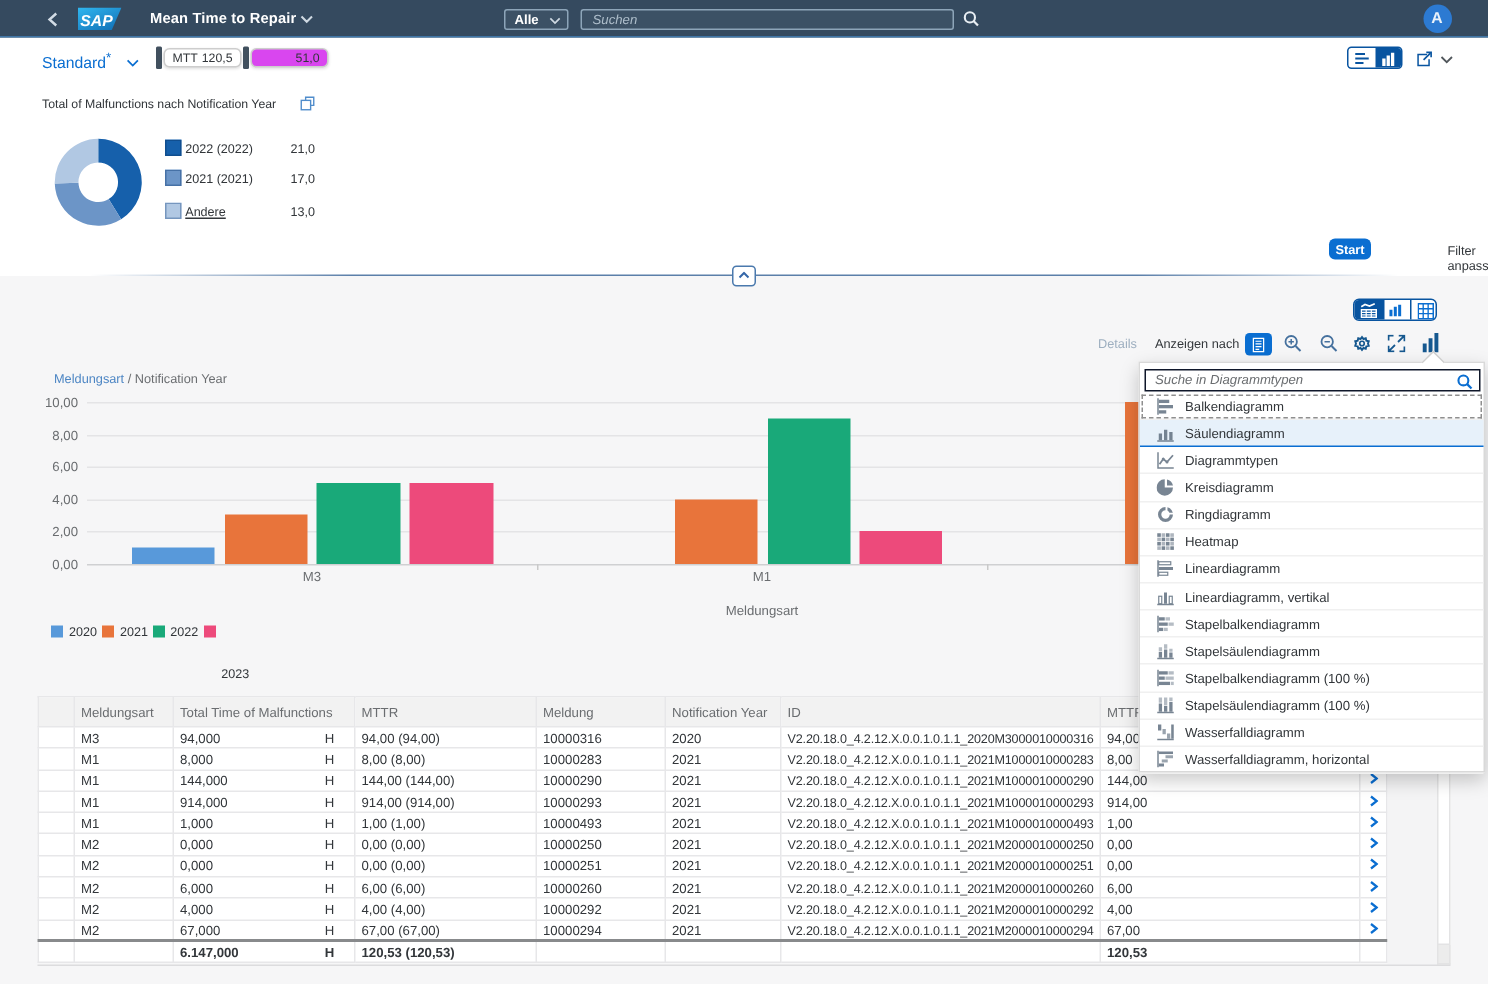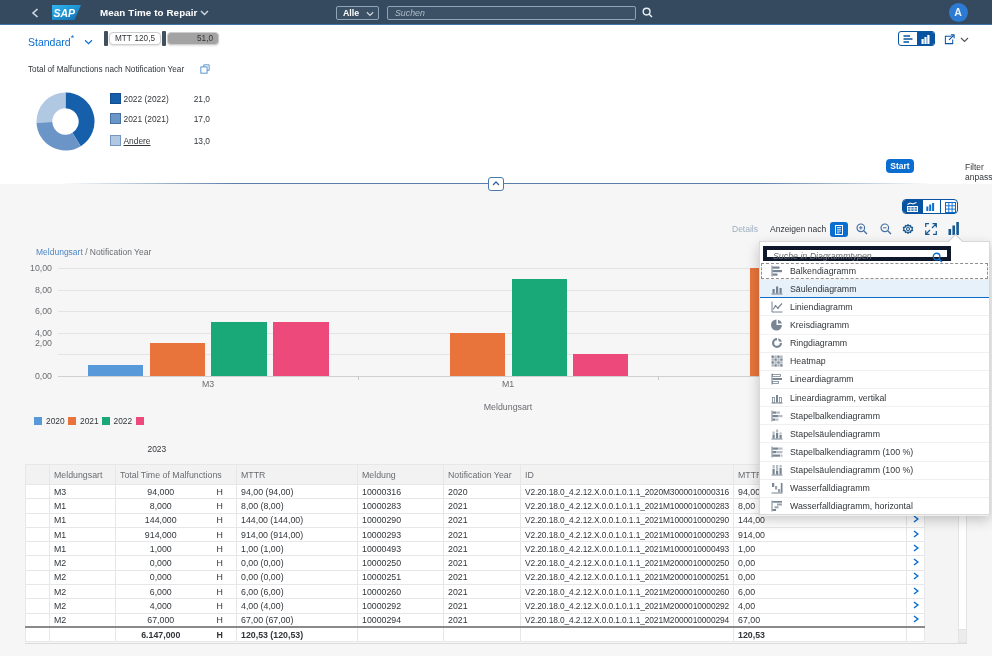--- a/index.html
+++ b/index.html
@@ -19,21 +19,21 @@
 .ylab { position:absolute; width:40px; text-align:right; font-size:8.8px; color:#6a6d70; }
 .xlab { position:absolute; font-size:8.8px; color:#6a6d70; }
 
 #tbl { position:absolute; left:25px; top:280px; width:900px; border-collapse:collapse; table-layout:fixed; background:#fff; }
 #tbl td, #tbl th { border:1px solid #e7e7e9; font-weight:normal; overflow:hidden; white-space:nowrap; padding:0 4px; font-size:8.8px; color:#32363a; }
 #tbl th { background:#f2f2f2; color:#6a6d70; height:20px; text-align:left; }
 #tbl td { height:14.3px; }
 .nbr { border-right:none !important; }
 .idc { font-size:8.4px !important; letter-spacing:-0.1px; }
 .nbl { border-left:none !important; text-align:right; padding-right:6px !important; }
-.num { text-align:center; }
+.num { text-align:left; }
 .ctr { text-align:center; }
 
 #popup { position:absolute; left:759px; top:241px; width:231px; height:274px; background:#fff; border:1px solid #d9d9d9; box-shadow:0 5px 12px rgba(0,0,0,0.22); z-index:50; }
 .pitem { position:relative; height:18.15px; border-bottom:1px solid #f0f0f0; font-size:8.8px; color:#32363a; display:flex; align-items:center; }
 .pitem .ic { width:12px; height:12px; margin-left:11px; margin-right:7px; flex:none; opacity:0.82; }
 </style>
 </head>
 <body>
 <div id="stage">
 <div id="lower">
@@ -94,21 +94,21 @@
   <div class="gridline" style="top:84px;"></div>
   <div class="gridline" style="top:105.5px;"></div>
   <div class="gridline" style="top:127px;"></div>
   <div class="gridline" style="top:148.5px;"></div>
   <div class="gridline" style="top:170px;"></div>
   <div class="gridline" style="top:191.5px;background:#cfd0d2;"></div>
   <div class="ylab" style="left:12px;top:79px;">10,00</div>
   <div class="ylab" style="left:12px;top:100.5px;">8,00</div>
   <div class="ylab" style="left:12px;top:122px;">6,00</div>
   <div class="ylab" style="left:12px;top:143.5px;">4,00</div>
-  <div class="ylab" style="left:12px;top:154px;">2,00</div>
+  <div class="ylab" style="left:12px;top:165px;">2,00</div>
   <div class="ylab" style="left:12px;top:186.5px;">0,00</div>
 
   <div class="bar" style="left:88px;top:180.75px;width:55px;height:10.75px;background:#5899da;"></div>
   <div class="bar" style="left:150px;top:159.25px;width:55px;height:32.25px;background:#e8743b;"></div>
   <div class="bar" style="left:211px;top:137.75px;width:56px;height:53.75px;background:#19a979;"></div>
   <div class="bar" style="left:273px;top:137.75px;width:56px;height:53.75px;background:#ed4a7b;"></div>
   <div class="bar" style="left:450px;top:148.5px;width:55px;height:43px;background:#e8743b;"></div>
   <div class="bar" style="left:511.5px;top:94.75px;width:55px;height:96.75px;background:#19a979;"></div>
   <div class="bar" style="left:572.5px;top:170px;width:55px;height:21.5px;background:#ed4a7b;"></div>
   <div class="bar" style="left:749.5px;top:84px;width:55px;height:107.5px;background:#e8743b;"></div>
@@ -319,21 +319,21 @@
   <svg class="abs" style="left:84px;top:13.5px" width="9" height="6" viewBox="0 0 10 7">
         <path d="M1 1.5 L5 5.5 L9 1.5" stroke="#0a6ed1" stroke-width="1.4" fill="none"></path>
       </svg>
 
   <div class="abs" style="left:104px;top:5.5px;width:3.5px;height:15px;background:#41505e;border-radius:1px;"></div>
   <div class="abs" style="left:109px;top:7px;width:52px;height:13px;border:1px solid #cdcdcd;border-radius:4px;background:#fff;box-shadow:0 1px 2px rgba(0,0,0,0.12);font-size:8.2px;color:#32363a;line-height:12px;">
     <span style="position:absolute;left:5px;">MTT</span>
         <span style="position:absolute;right:5px;">120,5</span>
       </div>
   <div class="abs" style="left:162px;top:5.5px;width:3.5px;height:15px;background:#41505e;border-radius:1px;"></div>
-  <div class="abs" style="left:167px;top:7px;width:52px;height:13px;border:1px solid #cdcdcd;border-radius:4px;background:#a3a3a3;box-shadow:0 1px 2px rgba(0,0,0,0.12);font-size:8.2px;color:#32363a;line-height:12px;">
+  <div class="abs" style="left:167px;top:7px;width:52px;height:13px;border:1px solid #cdcdcd;border-radius:4px;background:#d946ef;box-shadow:0 1px 2px rgba(0,0,0,0.12);font-size:8.2px;color:#32363a;line-height:12px;">
     <span style="position:absolute;right:5px;">51,0</span>
       </div>
 
   <div class="abs" style="left:898px;top:6px;width:37px;height:15px;border:1px solid #0854a0;border-radius:3px;background:#fff;overflow:hidden;">
     <div class="abs" style="left:18px;top:0;width:19px;height:15px;background:#0854a0;"></div>
     <svg class="abs" style="left:4px;top:3px" width="10" height="9" viewBox="0 0 10 9">
           <path d="M0.5 1 H7 M0.5 4 H9.5 M0.5 7 H6" stroke="#0854a0" stroke-width="1.4" fill="none"></path>
         </svg>
     <svg class="abs" style="left:22px;top:3px" width="9" height="9" viewBox="0 0 9 9">
           <rect x="0.5" y="4" width="2.2" height="5" fill="#fff"></rect>
@@ -406,21 +406,21 @@
       </svg>
   <div class="shellbox" style="left:387px;width:249px;font-style:italic;color:#aebecb;font-size:8.8px;line-height:12.5px;padding-left:7px;">Suchen</div>
   <svg class="abs" style="left:642px;top:7px" width="11" height="11" viewBox="0 0 11 11">
         <circle cx="4.6" cy="4.6" r="3.4" stroke="#e8eef3" stroke-width="1.4" fill="none"></circle>
         <path d="M7.2 7.2 L10 10" stroke="#e8eef3" stroke-width="1.5"></path>
       </svg>
   <div class="abs" style="left:948.5px;top:3px;width:19px;height:19px;border-radius:50%;background:#2c7ad2;color:#eaf2fa;font-size:10.5px;font-weight:bold;text-align:center;line-height:19px;">A</div>
 </div>
 <div id="popup">
   <div class="abs" style="left:190px;top:-6px;width:11px;height:11px;background:#fff;transform:rotate(45deg);border-left:1px solid #cfcfcf;border-top:1px solid #cfcfcf;"></div>
-  <div class="abs" style="left:3px;top:3.5px;width:188px;height:15px;border:4px solid #0f172a;background:#fff;">
+  <div class="abs" style="left:3px;top:3.5px;width:224px;height:15px;border:1px solid #0f172a;background:#fff;">
         <span style="position:absolute;left:6px;top:1px;font-style:italic;color:#6a6d70;font-size:8.8px;">Suche in Diagrammtypen</span>
         <svg style="position:absolute;right:4px;top:2px" width="11" height="11" viewBox="0 0 11 11">
           <circle cx="4.6" cy="4.6" r="3.3" stroke="#0a6ed1" stroke-width="1.4" fill="none"></circle>
           <path d="M7.1 7.1 L10 10" stroke="#0a6ed1" stroke-width="1.5"></path>
         </svg>
       </div>
   <div class="abs" style="left:0;top:20px;width:229px;">
     <div class="pitem" style="outline:1px dashed #8f8f8f;outline-offset:-2px;">
           <svg class="ic" width="12" height="12" viewBox="0 0 12 12">
             <path d="M1 0.5 V11.5" stroke="#5b6b7c" stroke-width="1"></path>
@@ -439,21 +439,21 @@
           </svg>
           <span>Säulendiagramm</span>
         </div>
     <div class="pitem" style="">
           <svg class="ic" width="12" height="12" viewBox="0 0 12 12">
             <path d="M1 0.5 V11 H11.5" stroke="#5b6b7c" stroke-width="1" fill="none"></path>
             <path d="M2 8.5 L4.5 5 L7 7 L11 2.5" stroke="#5b6b7c" stroke-width="1.2" fill="none"></path>
             <circle cx="4.5" cy="5" r="1" fill="#5b6b7c"></circle>
             <circle cx="7" cy="7" r="1" fill="#5b6b7c"></circle>
           </svg>
-          <span>Liniendiagramm</span>
+          <span>Diagrammtypen</span>
         </div>
     <div class="pitem" style="">
           <svg class="ic" width="12" height="12" viewBox="0 0 12 12">
             <path d="M5.5 0.5 A5.5 5.5 0 1 0 11 6 L5.5 6 Z" fill="#5b6b7c"></path>
             <path d="M7 0.7 A5.5 5.5 0 0 1 11 4.6 L7 4.6 Z" fill="#5b6b7c"></path>
           </svg>
           <span>Kreisdiagramm</span>
         </div>
     <div class="pitem" style="">
           <svg class="ic" width="12" height="12" viewBox="0 0 12 12">

